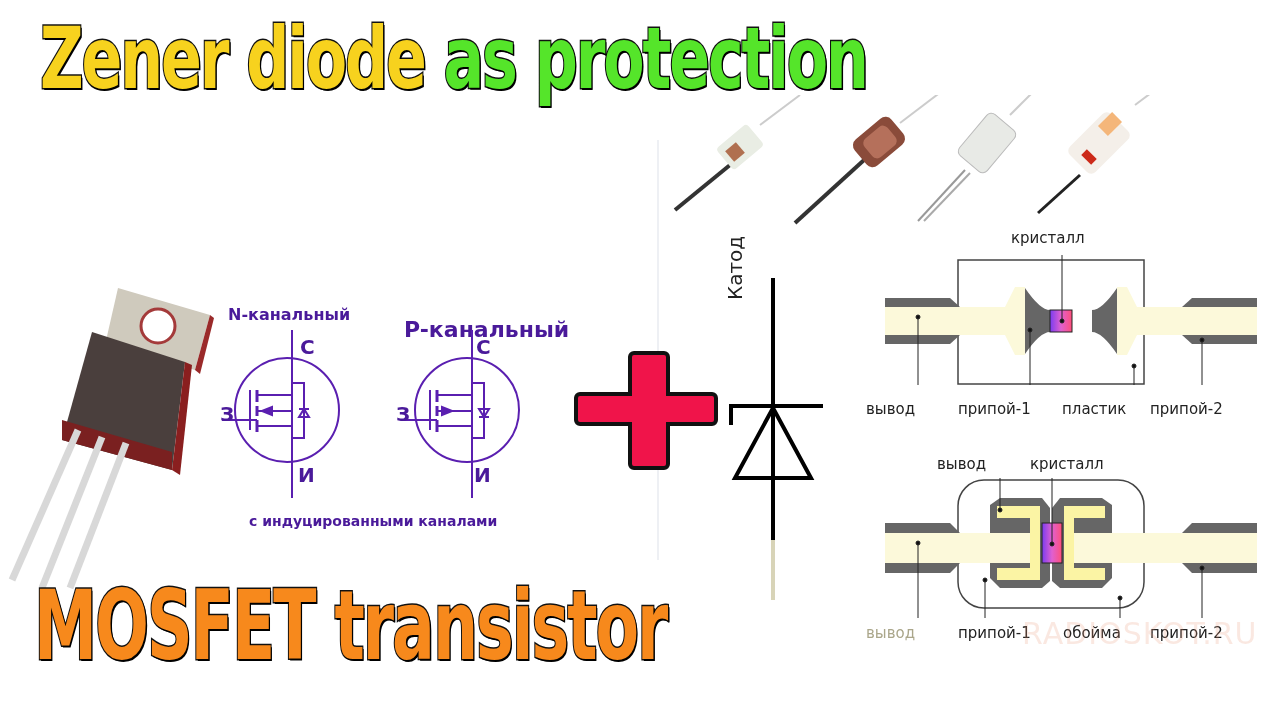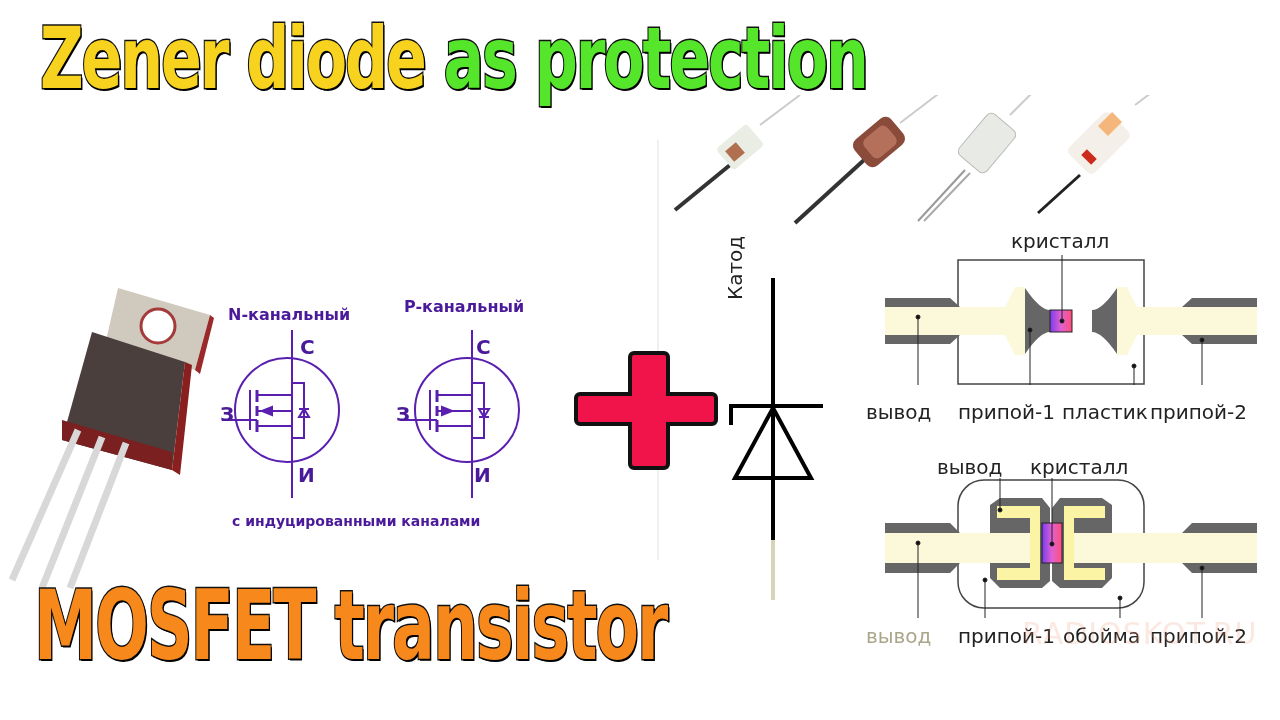--- a/index.html
+++ b/index.html
@@ -4,21 +4,21 @@
 <style>
   html,body{margin:0;padding:0;}
   body{width:1280px;height:720px;position:relative;overflow:hidden;background:#ffffff;font-family:"DejaVu Sans",sans-serif;}
   .abs{position:absolute;}
   .title{position:absolute;font-family:"DejaVu Sans",sans-serif;font-weight:bold;letter-spacing:-3px;transform-origin:left top;white-space:nowrap;
     -webkit-text-stroke:3px #111;paint-order:stroke fill;text-shadow:2px 2px 0 #000;}
   .t1{left:40px;top:8px;font-size:86px;transform:scaleX(0.70);}
   .t1 .yel{color:#f7d21e;}
   .t1 .grn{color:#55e52a;}
   .t2{left:34px;top:570px;font-size:96px;color:#f7891c;transform:scaleX(0.66);}
-  .lbl{position:absolute;font-family:"DejaVu Sans",sans-serif;font-size:20px;color:#222;white-space:nowrap;}
+  .lbl{position:absolute;font-family:"DejaVu Sans",sans-serif;font-size:15px;color:#222;white-space:nowrap;}
   .mos-lbl{position:absolute;font-family:"DejaVu Sans",sans-serif;font-weight:bold;color:#4a1a9a;white-space:nowrap;}
   .divider{position:absolute;left:657px;top:140px;width:2px;height:420px;background:#eef0f4;}
 </style>
 </head>
 <body>
 
 <div class="divider"></div>
 
 <svg class="abs" style="left:660px;top:95px" width="620" height="140">
 
@@ -63,21 +63,21 @@
   <circle cx="158" cy="56" r="17" fill="#ffffff" stroke="#a43a3a" stroke-width="3"></circle>
   <polygon points="92,62 185,92 172,200 62,170" fill="#4a3f3d"></polygon>
   <polygon points="185,92 192,95 180,205 172,200" fill="#8a1f1f"></polygon>
   <polygon points="62,150 172,182 172,200 62,170" fill="#7a2020"></polygon>
   <line x1="78" y1="160" x2="12" y2="310" stroke="#d8d8d8" stroke-width="7"></line>
   <line x1="102" y1="167" x2="42" y2="318" stroke="#d8d8d8" stroke-width="7"></line>
   <line x1="126" y1="173" x2="70" y2="318" stroke="#d8d8d8" stroke-width="7"></line>
 </svg>
 
 <div class="mos-lbl" style="left:228px;top:305px;font-size:16px;">N-канальный</div>
-<div class="mos-lbl" style="left:404px;top:297px;font-size:16px;">P-канальный</div>
+<div class="mos-lbl" style="left:404px;top:317px;font-size:22px;">P-канальный</div>
 
 <svg class="abs" style="left:200px;top:320px" width="360" height="180">
   <g stroke="#5a1fb0" stroke-width="2" fill="none">
     <line x1="92" y1="10" x2="92" y2="178"></line>
     <circle cx="87" cy="90" r="52"></circle>
     <line x1="57" y1="100" x2="22" y2="100"></line>
     <line x1="50" y1="70" x2="50" y2="110"></line>
     <line x1="57" y1="70" x2="57" y2="82" stroke-width="3"></line>
     <line x1="57" y1="86" x2="57" y2="96" stroke-width="3"></line>
     <line x1="57" y1="100" x2="57" y2="112" stroke-width="3"></line>
@@ -105,21 +105,21 @@
     <polygon points="279,89 289,89 284,97" fill="none"></polygon>
     <line x1="279" y1="97" x2="289" y2="97"></line>
   </g>
 </svg>
 <div class="mos-lbl" style="left:300px;top:335px;font-size:20px;">С</div>
 <div class="mos-lbl" style="left:220px;top:402px;font-size:20px;">З</div>
 <div class="mos-lbl" style="left:298px;top:463px;font-size:20px;">И</div>
 <div class="mos-lbl" style="left:476px;top:335px;font-size:20px;">С</div>
 <div class="mos-lbl" style="left:396px;top:402px;font-size:20px;">З</div>
 <div class="mos-lbl" style="left:474px;top:463px;font-size:20px;">И</div>
-<div class="mos-lbl" style="left:232px;top:513px;font-size:14px;">с индуцированными каналами</div>
+<div class="mos-lbl" style="left:249px;top:513px;font-size:14px;">с индуцированными каналами</div>
 
 <svg class="abs" style="left:568px;top:350px" width="150" height="122">
   <path d="M66,3 h30 a4,4 0 0 1 4,4 v37 h44 a4,4 0 0 1 4,4 v22 a4,4 0 0 1 -4,4 h-44 v40 a4,4 0 0 1 -4,4 h-30 a4,4 0 0 1 -4,-4 v-40 h-50 a4,4 0 0 1 -4,-4 v-22 a4,4 0 0 1 4,-4 h50 v-37 a4,4 0 0 1 4,-4 z" fill="#f0144a" stroke="#111" stroke-width="4"></path>
 </svg>
 
 <svg class="abs" style="left:715px;top:270px" width="120" height="340">
   <line x1="58" y1="8" x2="58" y2="270" stroke="#000" stroke-width="4"></line>
   <line x1="58" y1="270" x2="58" y2="330" stroke="#d8d4b8" stroke-width="4"></line>
   <line x1="16" y1="136" x2="108" y2="136" stroke="#000" stroke-width="4"></line>
   <line x1="16" y1="134" x2="16" y2="155" stroke="#000" stroke-width="4"></line>

